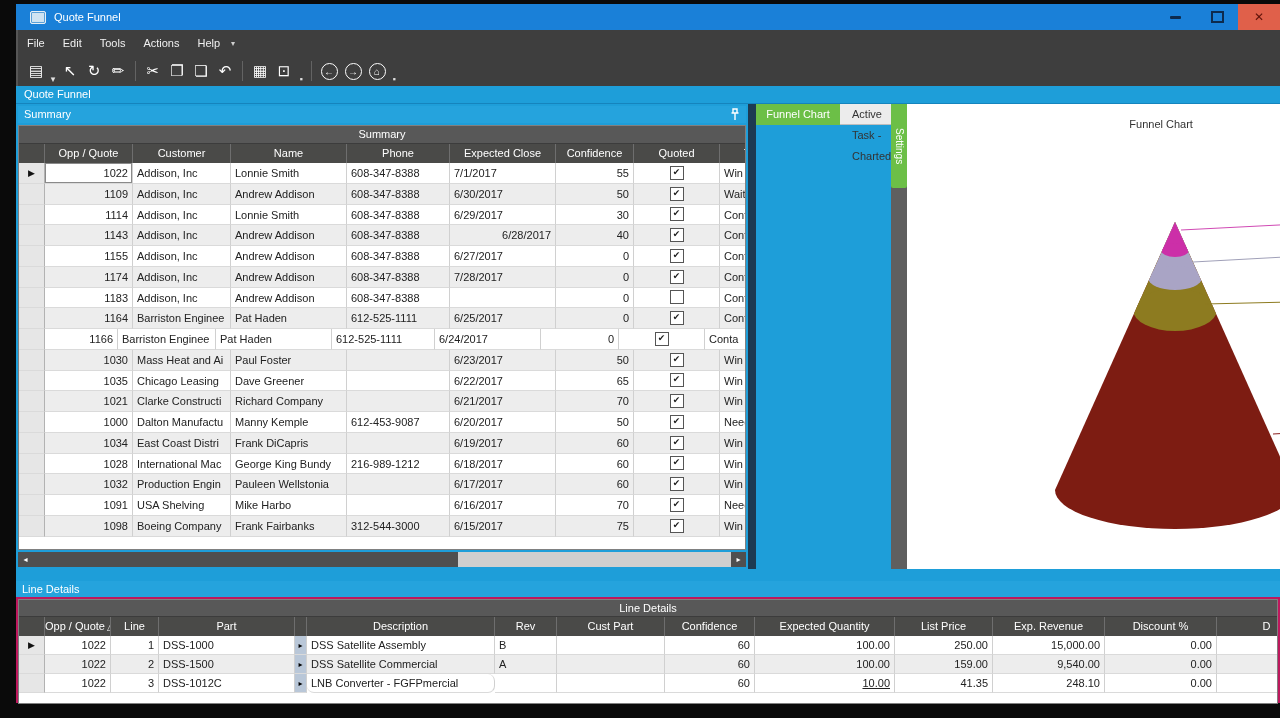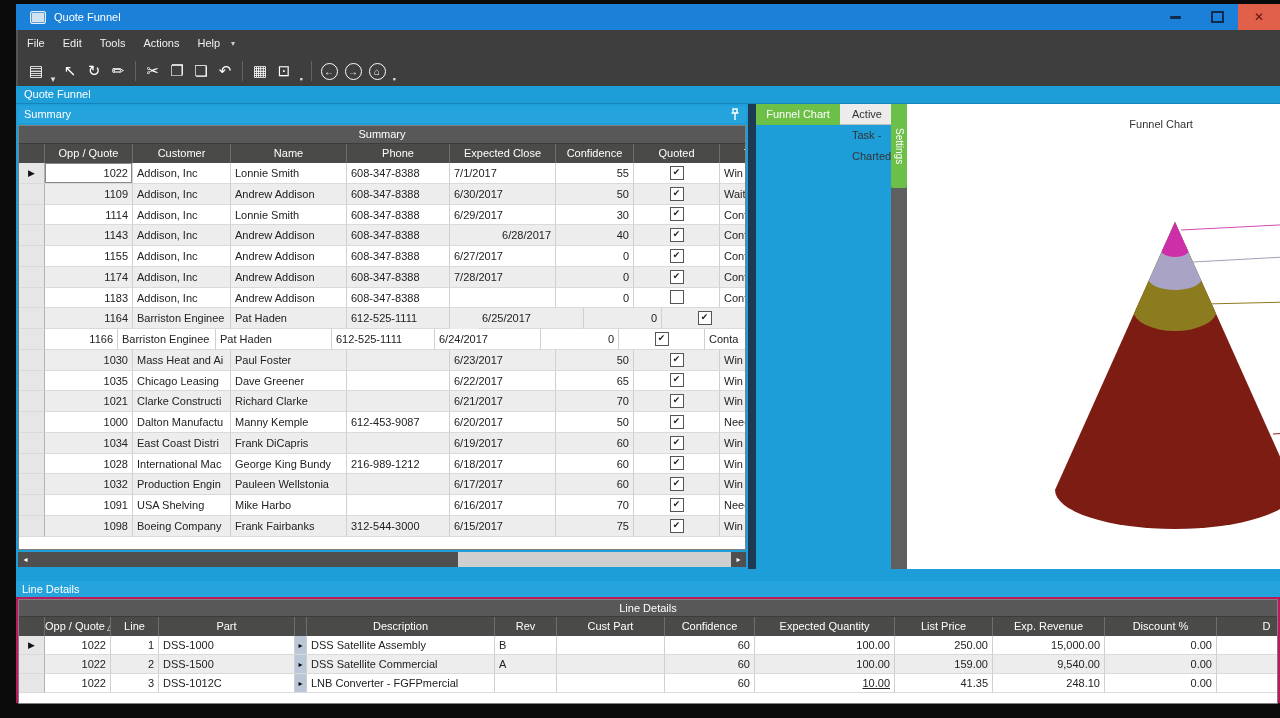--- a/index.html
+++ b/index.html
@@ -258,21 +258,21 @@
                 <span class="cb"></span>
               </div>
               <div class="g-c text" style="width: 60px;">Conta</div>
             </div>
             <div class="g-row alt">
               <div class="g-c indicator" style="width: 26px;"></div>
               <div class="g-c number" style="width: 88px;">1164</div>
               <div class="g-c text" style="width: 98px;">Barriston Enginee</div>
               <div class="g-c text" style="width: 116px;">Pat Haden</div>
               <div class="g-c text" style="width: 103px;">612-525-1111</div>
-              <div class="g-c text" style="width: 106px; margin-left: 28px;">6/25/2017</div>
+              <div class="g-c text" style="width: 106px;">6/25/2017</div>
               <div class="g-c number" style="width: 78px;">0</div>
               <div class="g-c check" style="width: 86px;">
                 <span class="cb">✔</span>
               </div>
               <div class="g-c text" style="width: 60px;">Conta</div>
             </div>
             <div class="g-row">
               <div class="g-c indicator" style="width: 26px;"></div>
               <div class="g-c number" style="width: 73px;">1166</div>
               <div class="g-c text" style="width: 98px;">Barriston Enginee</div>
@@ -308,21 +308,21 @@
               <div class="g-c number" style="width: 78px;">65</div>
               <div class="g-c check" style="width: 86px;">
                 <span class="cb">✔</span>
               </div>
               <div class="g-c text" style="width: 60px;">Win c</div>
             </div>
             <div class="g-row alt">
               <div class="g-c indicator" style="width: 26px;"></div>
               <div class="g-c number" style="width: 88px;">1021</div>
               <div class="g-c text" style="width: 98px;">Clarke Constructi</div>
-              <div class="g-c text" style="width: 116px;">Richard Clarke</div>
+              <div class="g-c text" style="width: 116px;">Richard Company</div>
               <div class="g-c text" style="width: 103px;"></div>
               <div class="g-c text" style="width: 106px;">6/21/2017</div>
               <div class="g-c number" style="width: 78px;">70</div>
               <div class="g-c check" style="width: 86px;">
                 <span class="cb">✔</span>
               </div>
               <div class="g-c text" style="width: 60px;">Win c</div>
             </div>
             <div class="g-row">
               <div class="g-c indicator" style="width: 26px;"></div>
@@ -508,21 +508,21 @@
           <div class="g-c number" style="width: 112px;">9,540.00</div>
           <div class="g-c number" style="width: 112px;">0.00</div>
           <div class="g-c text" style="width: 100px;"></div>
         </div>
         <div class="g-row">
           <div class="g-c indicator" style="width: 26px;"></div>
           <div class="g-c number" style="width: 66px;">1022</div>
           <div class="g-c number" style="width: 48px;">3</div>
           <div class="g-c text" style="width: 136px;">DSS-1012C</div>
           <div class="g-c expand" style="width: 12px;">▸</div>
-          <div class="g-c text" style="width: 188px;">LNB Converter - FGFPmercial</div>
+          <div class="g-c text" style="width: 188px; border-radius: 7px;">LNB Converter - FGFPmercial</div>
           <div class="g-c text" style="width: 62px;"></div>
           <div class="g-c text" style="width: 108px;"></div>
           <div class="g-c number" style="width: 90px;">60</div>
           <div class="g-c number" style="width: 140px; text-decoration: underline;">10.00</div>
           <div class="g-c number" style="width: 98px;">41.35</div>
           <div class="g-c number" style="width: 112px;">248.10</div>
           <div class="g-c number" style="width: 112px;">0.00</div>
           <div class="g-c text" style="width: 100px;"></div>
         </div>
       </div>

